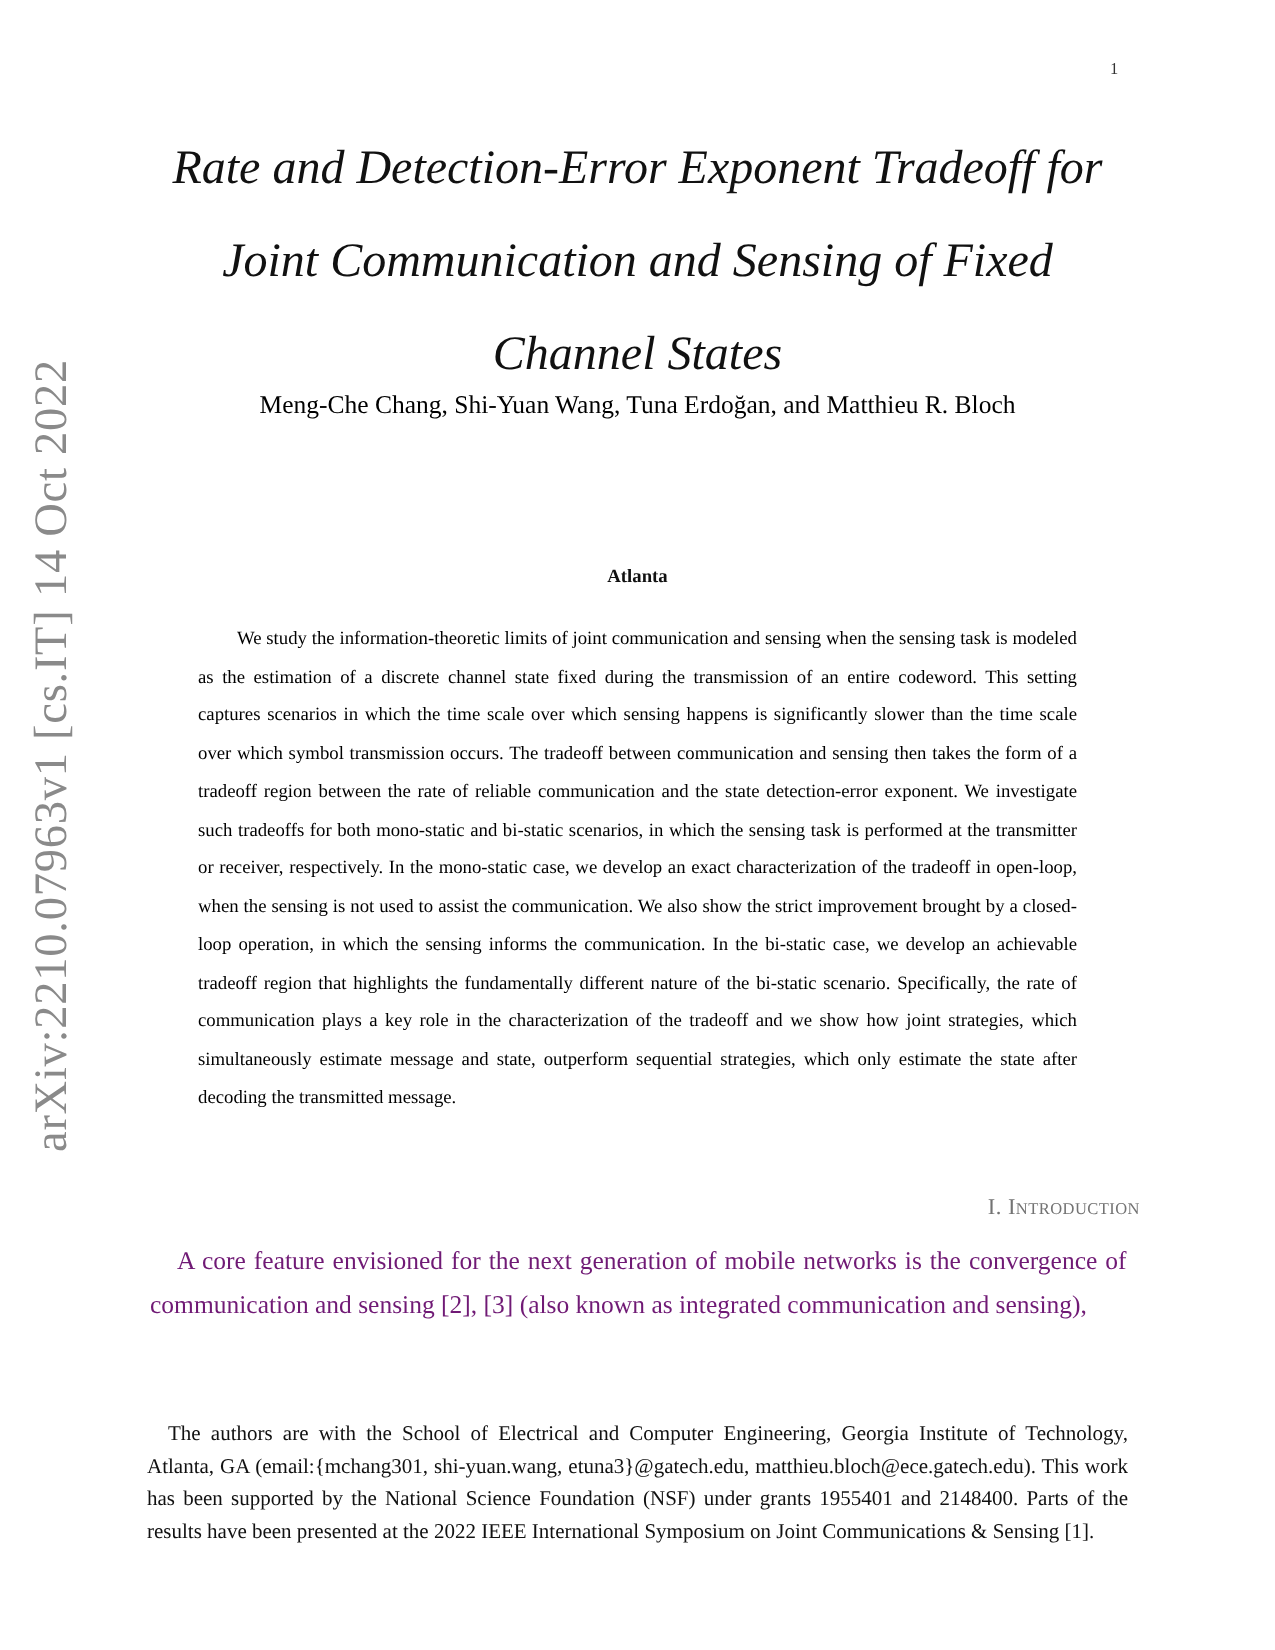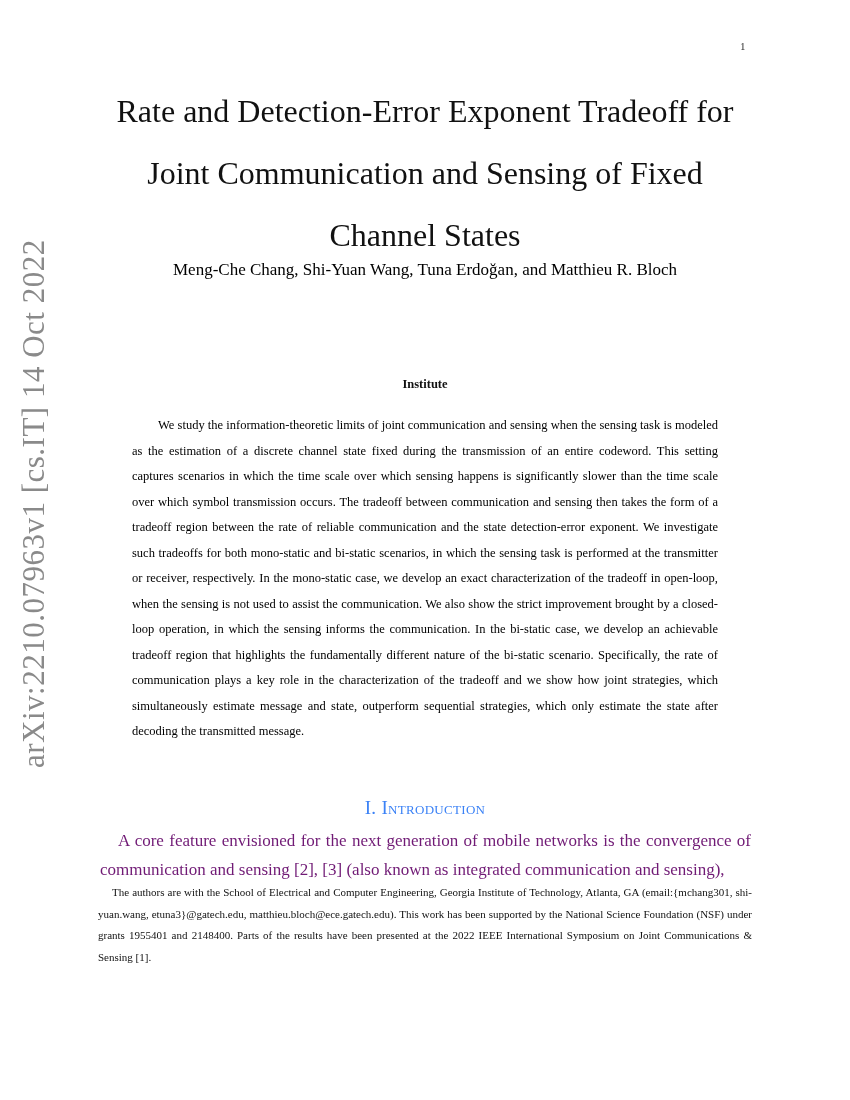--- a/index.html
+++ b/index.html
@@ -12,63 +12,63 @@
   }
   .arxiv-stamp {
     position: absolute; left: 16px; top: 768px;
     transform: rotate(-90deg); transform-origin: 0 0;
     font-size: 31px; color: #8a8a8a; white-space: nowrap; letter-spacing: 0.5px;
     width: 470px;
   }
   .title {
     position: absolute; top: 80px; left: 90px; width: 670px;
     text-align: center; font-size: 32px; line-height: 62px; color: #111;
-    margin: 0; font-weight: normal;
+    margin: 0; font-weight: normal; font-style: italic;
   }
   .authors {
     position: absolute; top: 260px; left: 90px; width: 670px;
     text-align: center; font-size: 17px; color: #000000;
   }
   .abstract-heading {
     position: absolute; top: 377px; left: 90px; width: 670px;
     text-align: center; font-size: 12.5px; font-weight: bold; color: #111;
   }
   .abstract-body {
     position: absolute; top: 413px; left: 132px; width: 586px;
     font-size: 12.5px; line-height: 25.5px; text-align: justify; text-indent: 26px;
     color: #000000; margin: 0;
   }
   .section-heading {
     position: absolute; top: 797px; left: 90px; width: 670px;
-    text-align: center; font-size: 19px; color: #3b82f6; letter-spacing: 0.3px;
+    text-align: right; font-size: 15px; color: #737373; letter-spacing: 0.3px;
   }
   .section-heading .sc { font-variant: small-caps; }
   .intro-body {
     position: absolute; top: 826px; left: 100px; width: 651px;
     font-size: 17px; line-height: 29px; text-align: justify; text-indent: 18px;
     color: #701a75; margin: 0;
   }
   .footnote {
-    position: absolute; top: 882px; left: 98px; width: 654px;
-    font-size: 11px; line-height: 21.5px; text-align: justify; text-indent: 14px;
+    position: absolute; top: 946px; left: 98px; width: 654px;
+    font-size: 14px; line-height: 21.5px; text-align: justify; text-indent: 14px;
     color: #111; margin: 0;
   }
 </style>
 </head>
 <body>
 
 <div class="page-number">1</div>
 
 <div class="arxiv-stamp">arXiv:2210.07963v1  [cs.IT]  14 Oct 2022</div>
 
 <h1 class="title">Rate and Detection-Error Exponent Tradeoff for Joint Communication and Sensing of Fixed Channel States</h1>
 
 <div class="authors">Meng-Che Chang, Shi-Yuan Wang, Tuna Erdoğan, and Matthieu R. Bloch</div>
 
-<div class="abstract-heading">Institute</div>
+<div class="abstract-heading">Atlanta</div>
 
 <p class="abstract-body">We study the information-theoretic limits of joint communication and sensing when the sensing task is modeled as the estimation of a discrete channel state fixed during the transmission of an entire codeword. This setting captures scenarios in which the time scale over which sensing happens is significantly slower than the time scale over which symbol transmission occurs. The tradeoff between communication and sensing then takes the form of a tradeoff region between the rate of reliable communication and the state detection-error exponent. We investigate such tradeoffs for both mono-static and bi-static scenarios, in which the sensing task is performed at the transmitter or receiver, respectively. In the mono-static case, we develop an exact characterization of the tradeoff in open-loop, when the sensing is not used to assist the communication. We also show the strict improvement brought by a closed-loop operation, in which the sensing informs the communication. In the bi-static case, we develop an achievable tradeoff region that highlights the fundamentally different nature of the bi-static scenario. Specifically, the rate of communication plays a key role in the characterization of the tradeoff and we show how joint strategies, which simultaneously estimate message and state, outperform sequential strategies, which only estimate the state after decoding the transmitted message.</p>
 
 <div class="section-heading">
   <span>I.</span>
   <span class="sc">Introduction</span>
 </div>
 
 <p class="intro-body">A core feature envisioned for the next generation of mobile networks is the convergence of communication and sensing [2], [3] (also known as integrated communication and sensing),</p>
 

